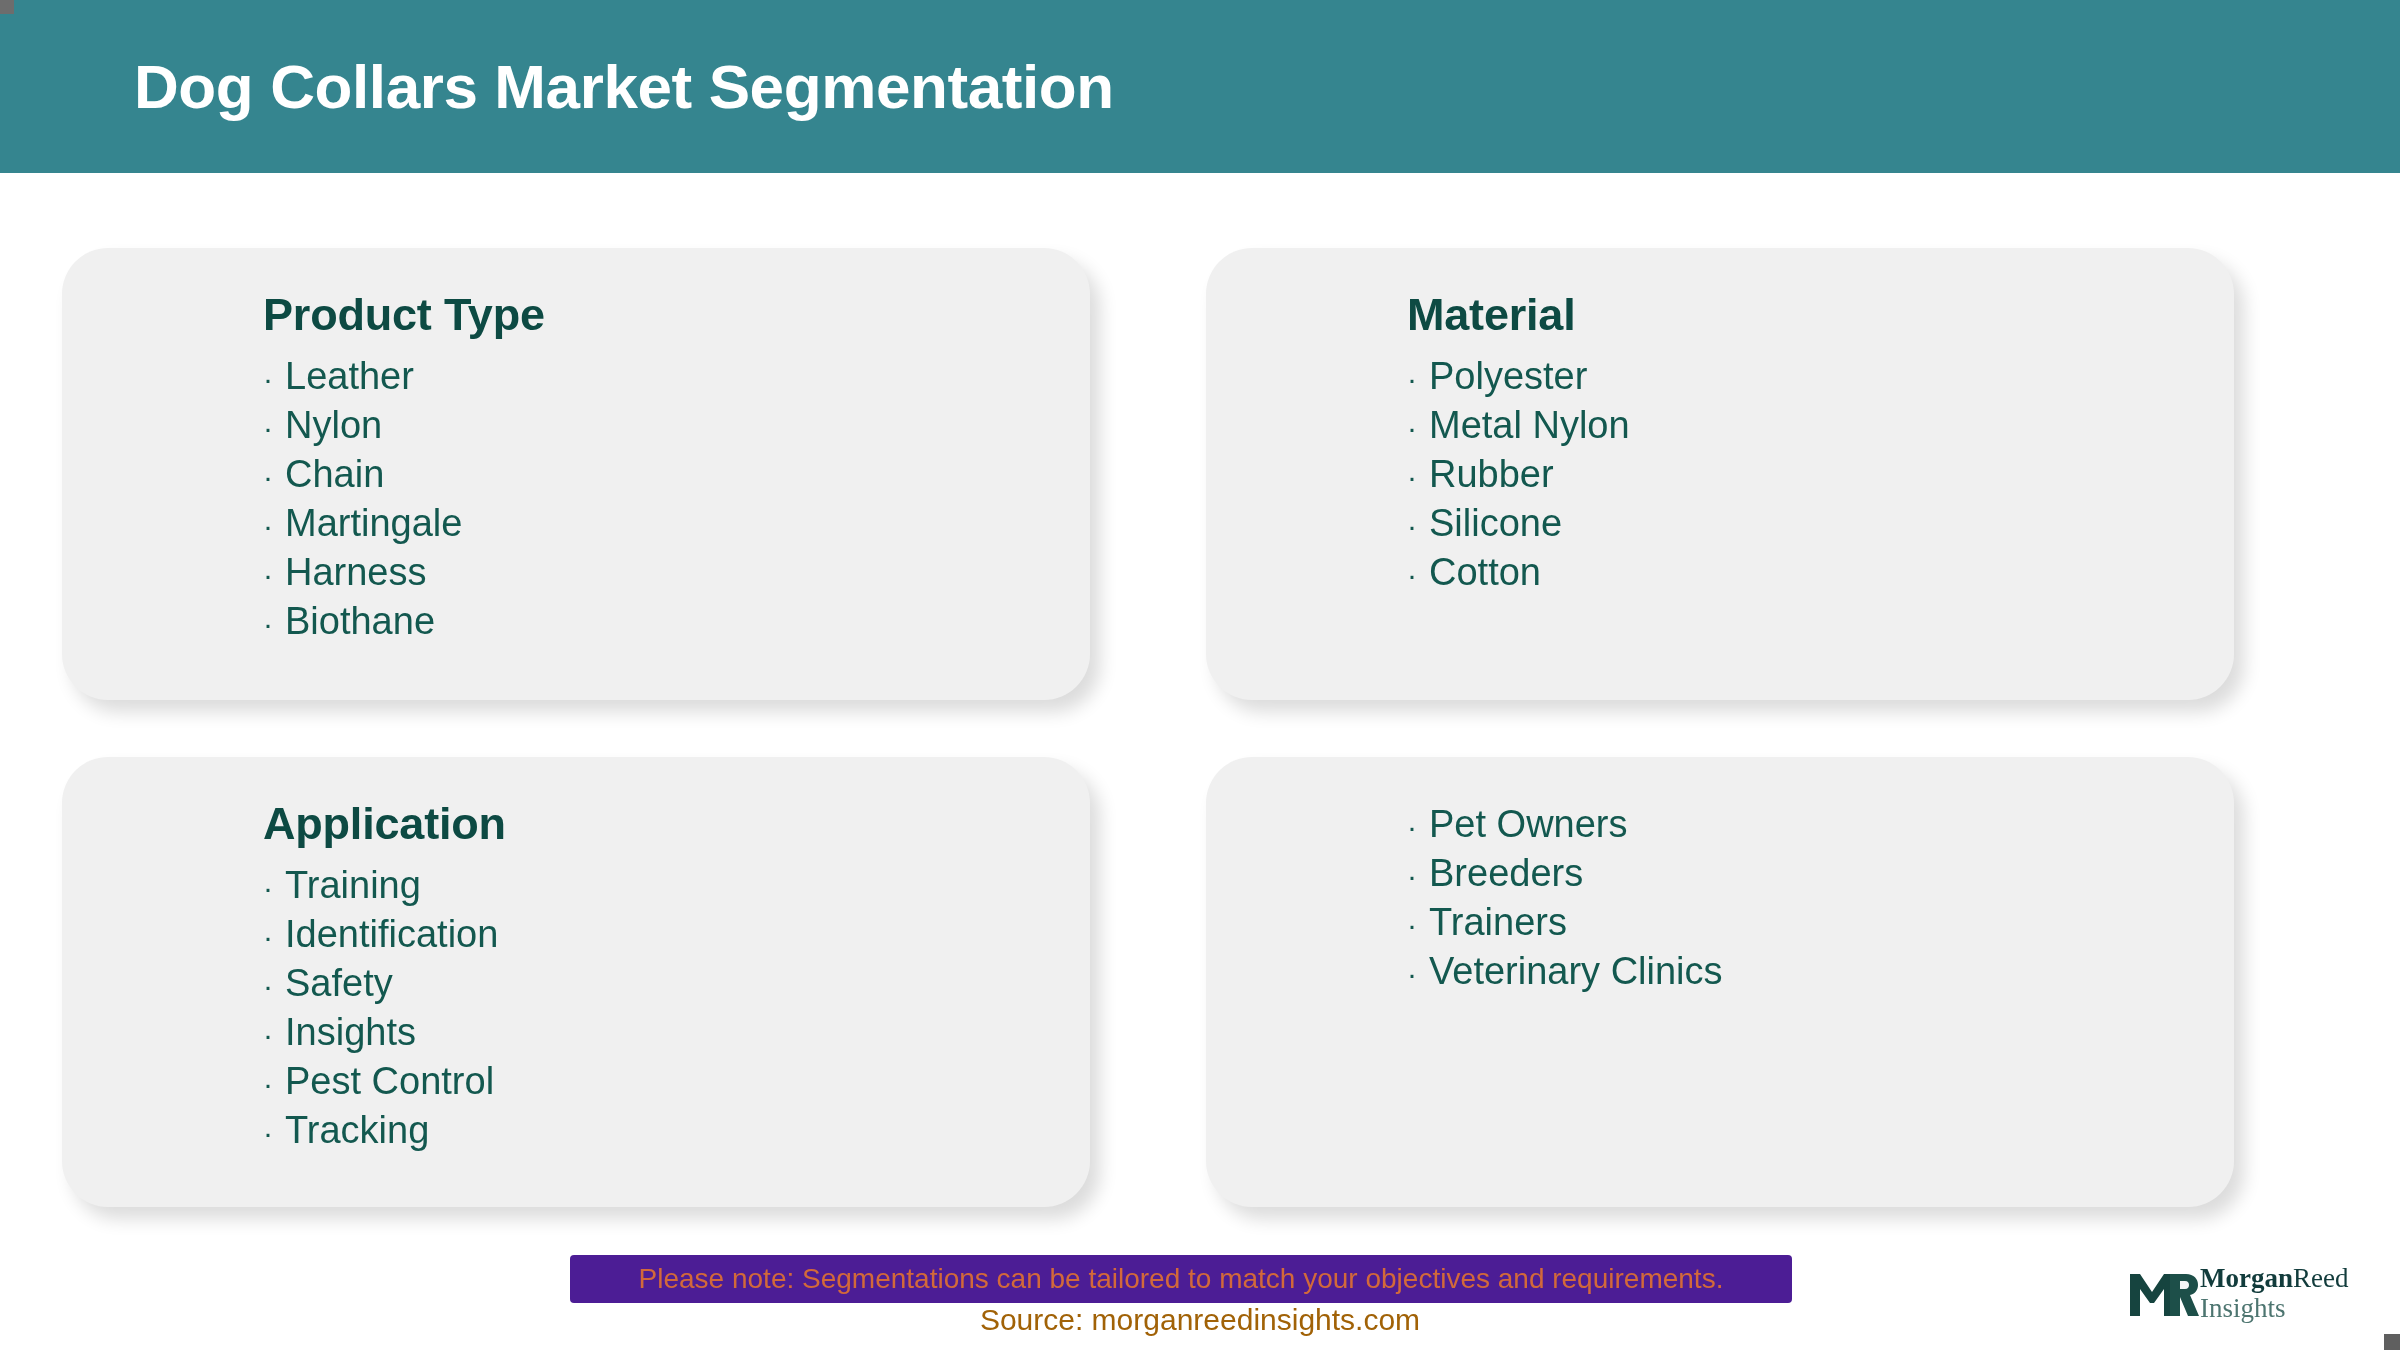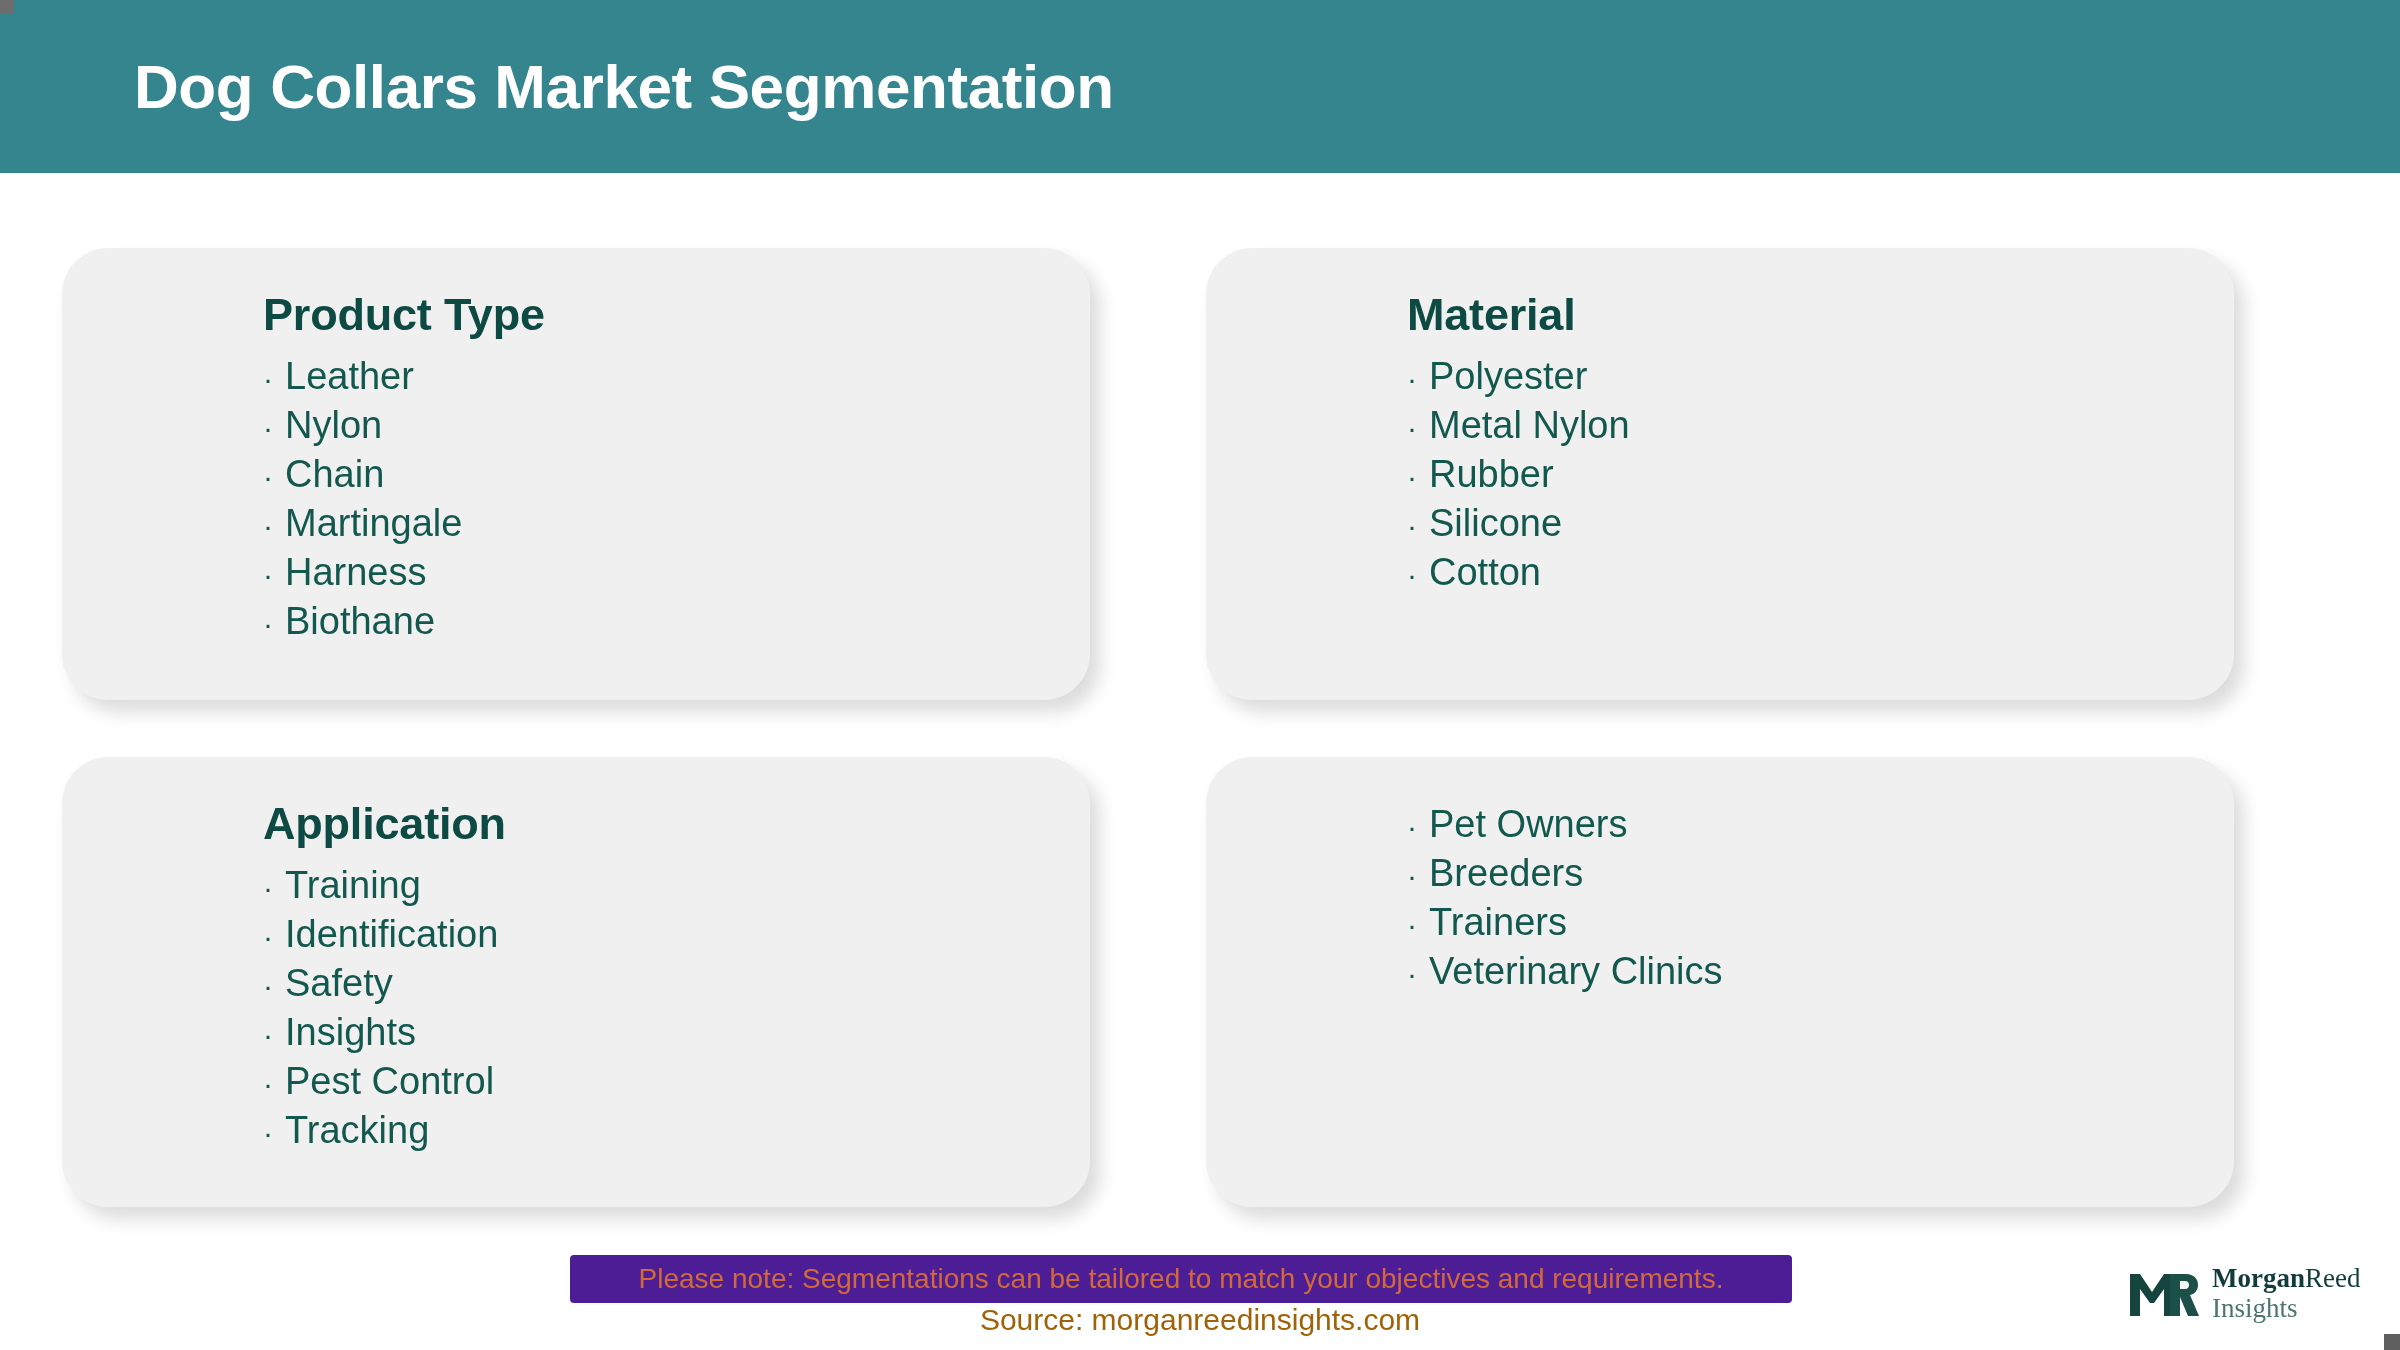--- a/index.html
+++ b/index.html
@@ -151,21 +151,20 @@
     font-size: 30px;
   }
 
   
   .logo {
     position: absolute;
     left: 2128px;
     top: 1265px;
     display: flex;
     align-items: center;
-    gap: 12px;
   }
   .logo-mark {
     width: 72px;
     height: 48px;
     flex: 0 0 72px;
   }
   .logo-words {
     display: flex;
     flex-direction: column;
     line-height: 1.0;

